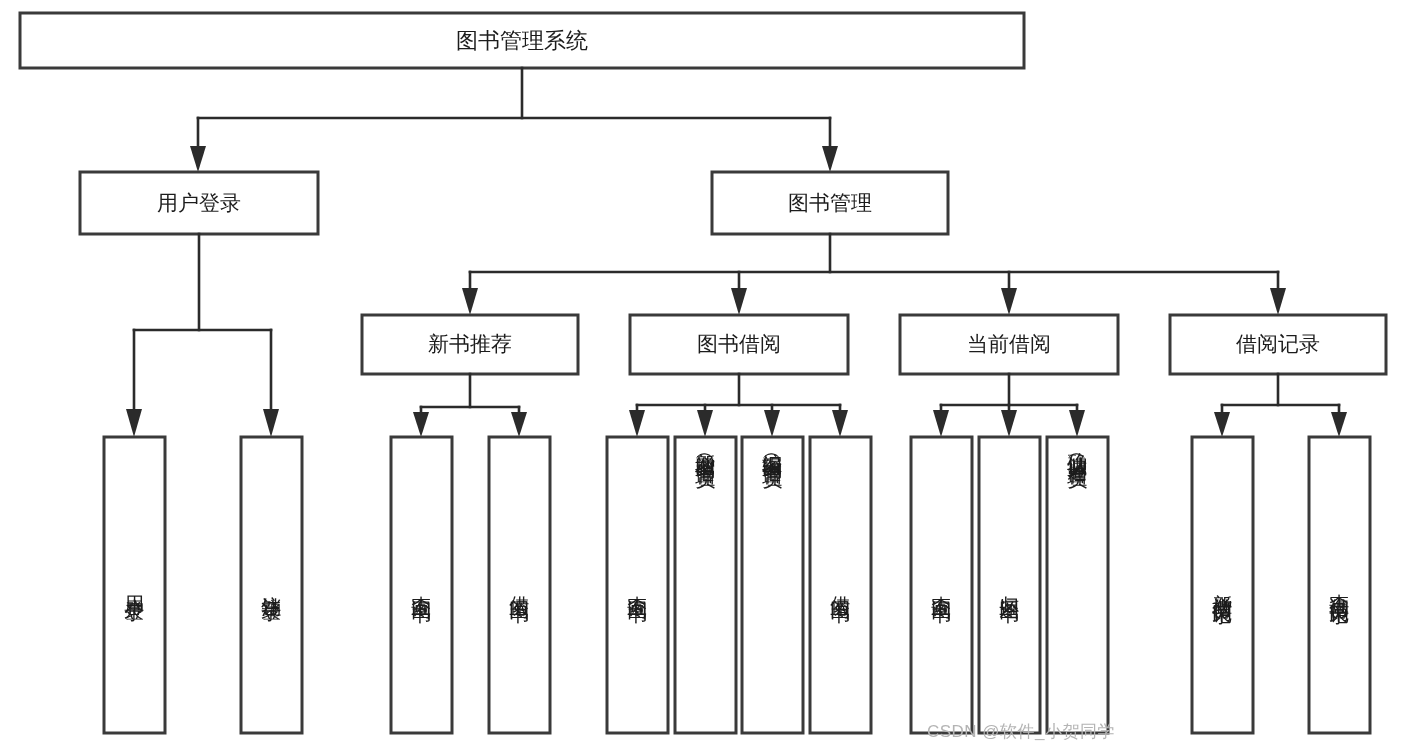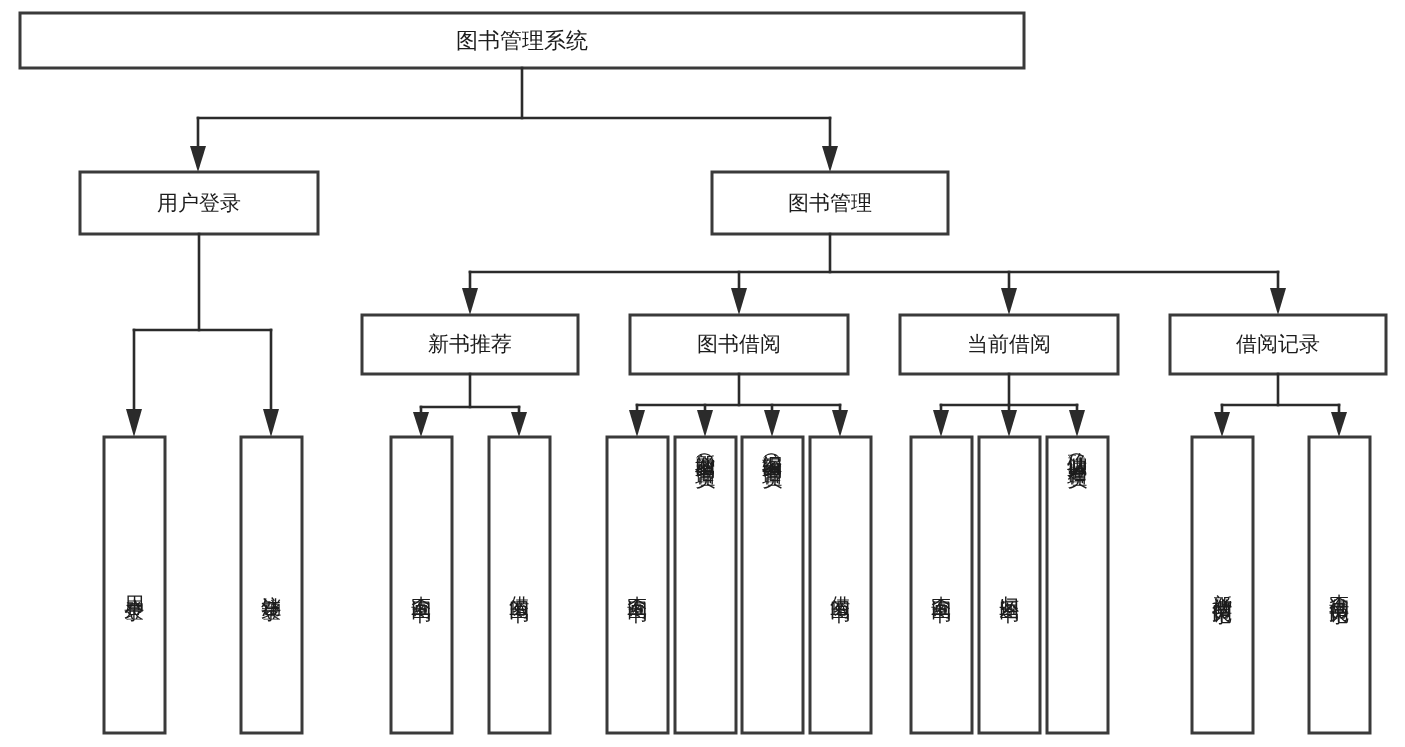--- a/index.html
+++ b/index.html
@@ -254,14 +254,15 @@
     <span class="leaf-label">确认归还（管理员）</span>
   </div>
 
   <div class="leaf-label-wrap" style="left:1192px; top:437px; width:61px; height:296px;">
     <span class="leaf-label">新增借阅记录</span>
   </div>
   <div class="leaf-label-wrap" style="left:1309px; top:437px; width:61px; height:296px;">
     <span class="leaf-label">查询借阅记录</span>
   </div>
 
+  <div class="watermark">CSDN @软件_小贺同学</div>
 
 </div>
 
 </body></html>

